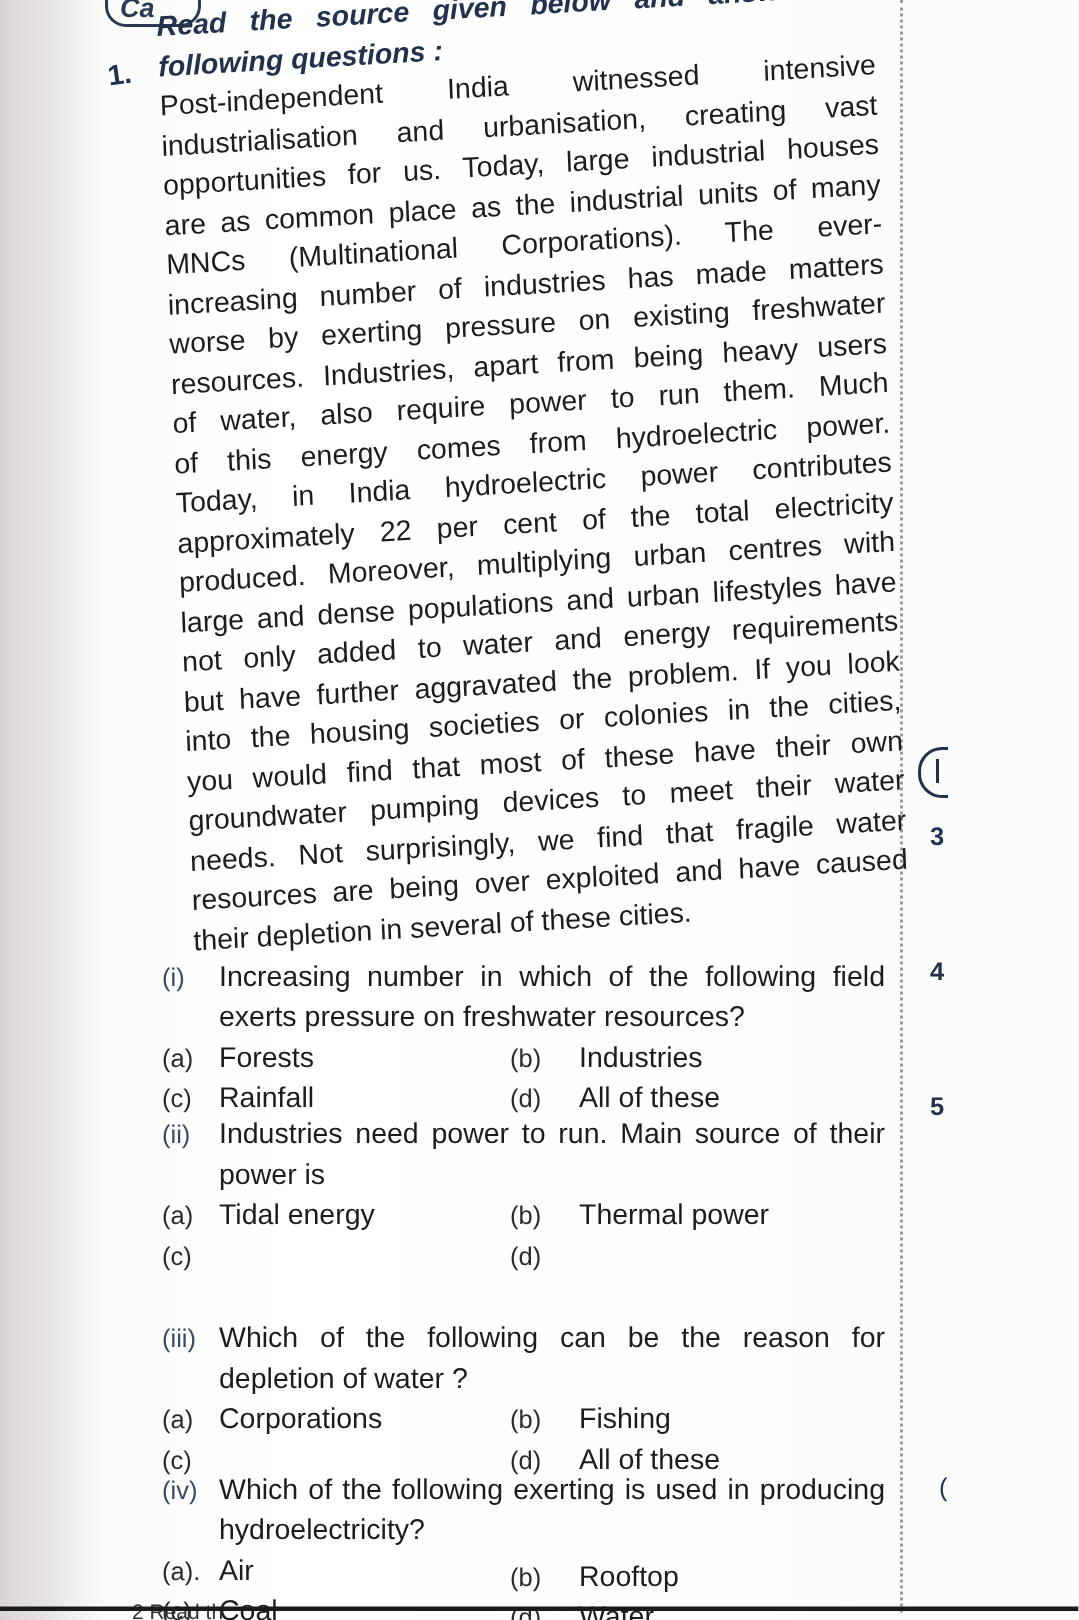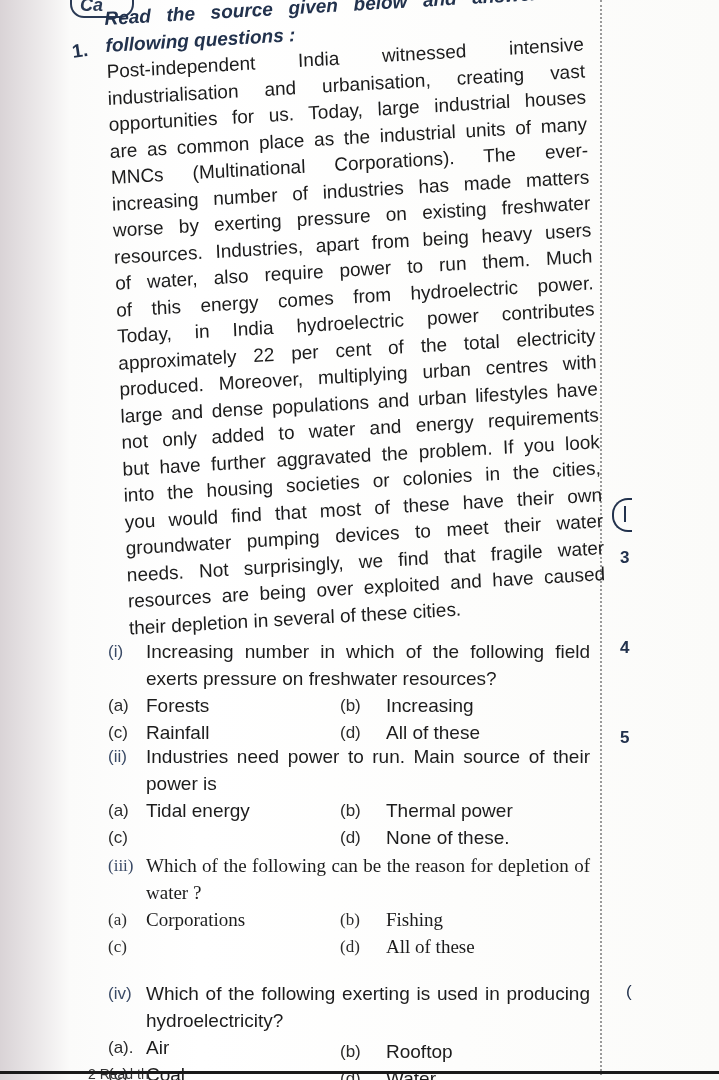--- a/index.html
+++ b/index.html
@@ -102,21 +102,21 @@
       <span class="q-label">(i)</span>
       <span class="q-text">Increasing number in which of the following field exerts pressure on freshwater resources?</span>
     </div>
     <div class="opt-row">
       <div class="opt">
           <span class="opt-label">(a)</span>
           <span>Forests</span>
         </div>
       <div class="opt right">
           <span class="opt-label">(b)</span>
-          <span>Increasing</span>
+          <span>Industries</span>
         </div>
     </div>
     <div class="opt-row">
       <div class="opt">
           <span class="opt-label">(c)</span>
           <span>Rainfall</span>
         </div>
       <div class="opt right">
           <span class="opt-label">(d)</span>
           <span>All of these</span>
@@ -138,26 +138,25 @@
           <span class="opt-label">(b)</span>
           <span>Thermal power</span>
         </div>
     </div>
     <div class="opt-row">
       <div class="opt">
           <span class="opt-label">(c)</span>
         </div>
       <div class="opt right">
           <span class="opt-label">(d)</span>
-          <span>None of these.</span>
-        </div>
-    </div>
-  </div>
-
-  <div class="qblock" style="top:852px;font-family:Liberation Serif, serif;">
+        </div>
+    </div>
+  </div>
+
+  <div class="qblock" style="top:879px;">
     <div class="q-row">
       <span class="q-label">(iii)</span>
       <span class="q-text">Which of the following can be the reason for depletion of water ?</span>
     </div>
     <div class="opt-row">
       <div class="opt">
           <span class="opt-label">(a)</span>
           <span>Corporations</span>
         </div>
       <div class="opt right">

